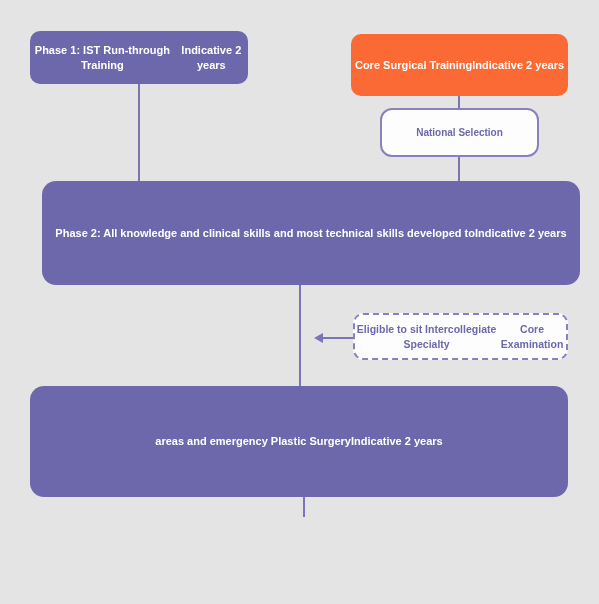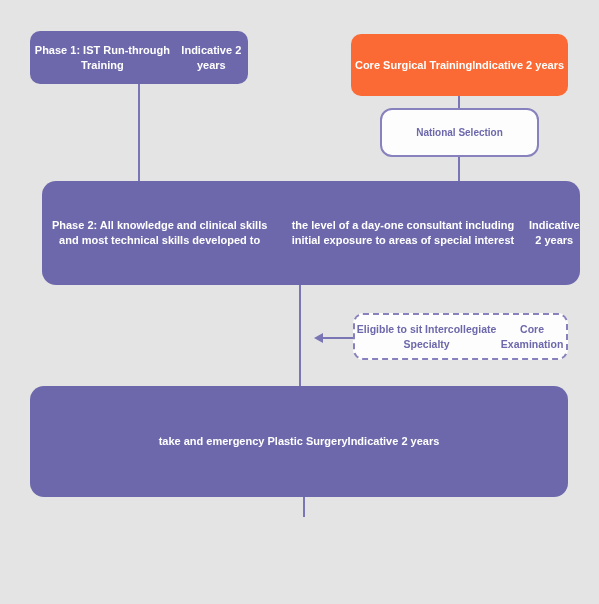--- a/index.html
+++ b/index.html
@@ -123,31 +123,30 @@
     <span class="line">Core Surgical Training</span>
     <span class="line">Indicative 2 years</span>
   </div>
 
   <div class="node outline" id="node-national-sel">
     <span class="line">National Selection</span>
   </div>
 
   <div class="node purple" id="node-phase2">
     <span class="line">Phase 2: All knowledge and clinical skills and most technical skills developed to</span>
-    <span class="line">the level of a day-one consultant including initial exposure to areas of special interest</span>
     <span class="gap"></span>
     <span class="line">Indicative 2 years</span>
   </div>
 
   <div class="node dashed" id="node-eligible">
     <span class="line">Eligible to sit Intercollegiate Specialty</span>
     <span class="line">Core Examination</span>
   </div>
 
   <div class="node purple" id="node-phase3">
-    <span class="line">take and emergency Plastic Surgery</span>
+    <span class="line">areas and emergency Plastic Surgery</span>
     <span class="gap"></span>
     <span class="gap"></span>
     <span class="line">Indicative 2 years</span>
   </div>
 
 
 </div>
 
 </body></html>

